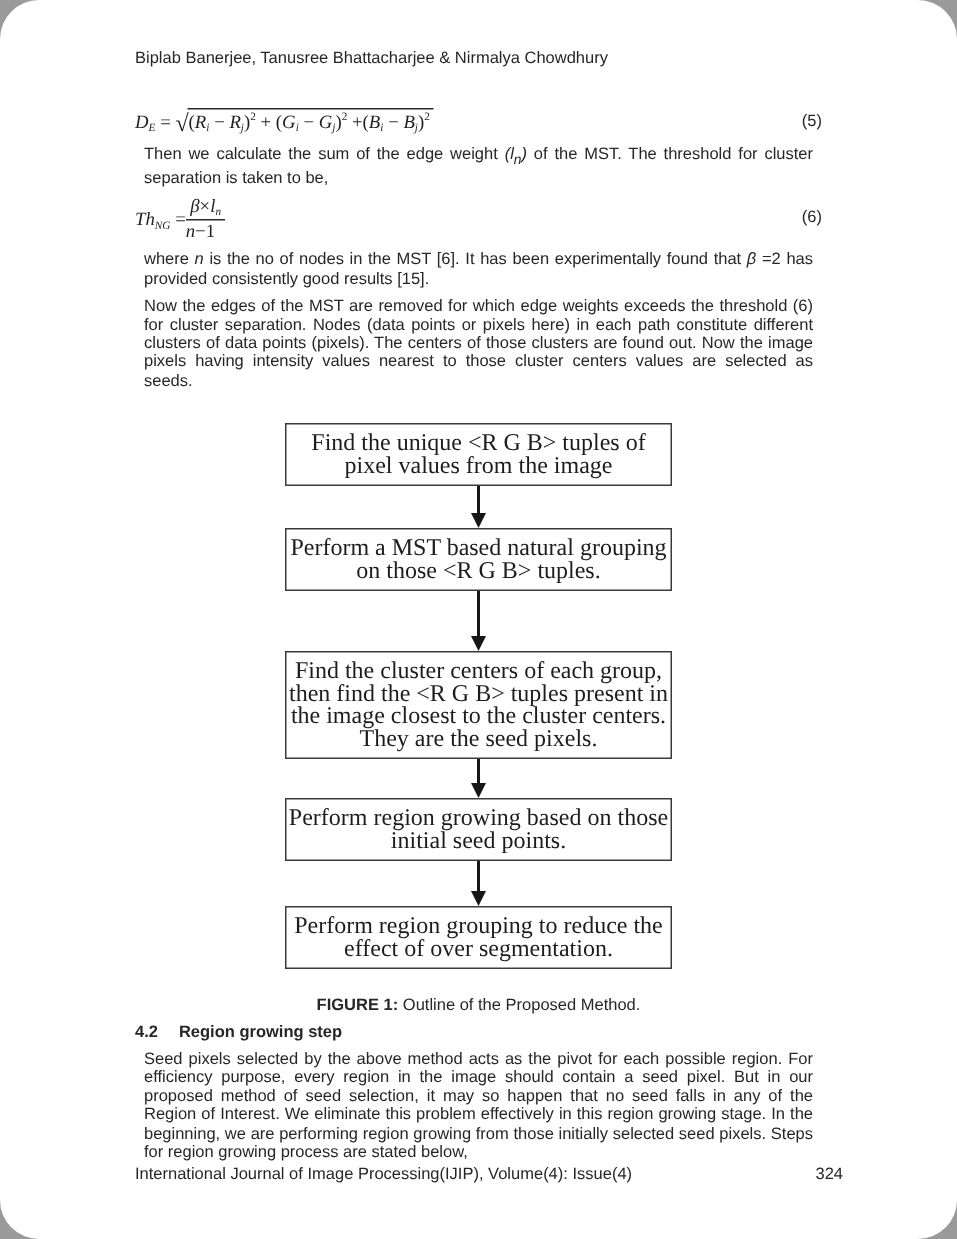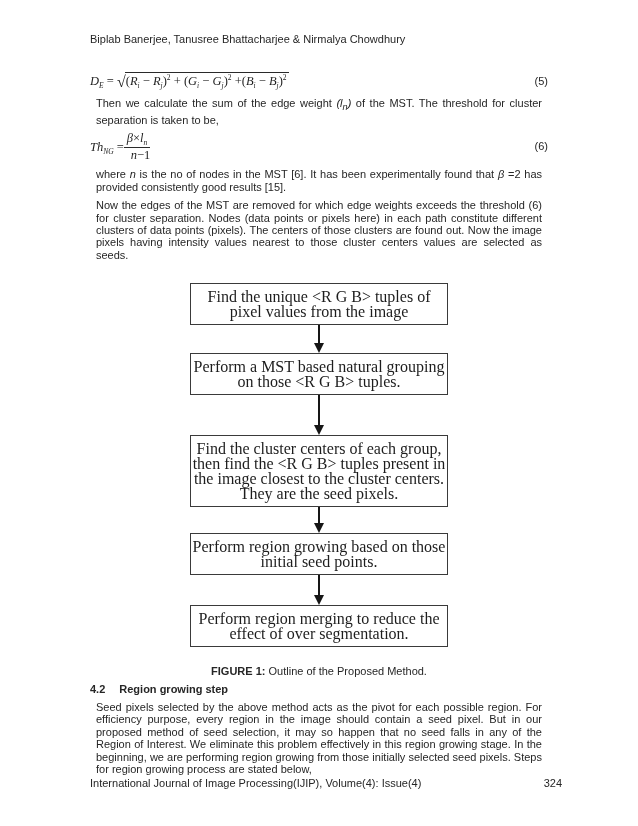--- a/index.html
+++ b/index.html
@@ -6,36 +6,37 @@
   .page{
     position:relative;
     width:638px;height:826px;
     background:#ffffff;
     box-sizing:border-box;
     padding:33px 90px 0 90px;
     font-family:"Liberation Sans","DejaVu Sans",sans-serif;
     font-size:11px;line-height:12.4px;
     color:#262626;
     overflow:hidden;
+    border-radius:26px;
   }
   .hdr{white-space:nowrap;}
   p.body{margin:6px;text-align:justify;}
   .sp13{margin-top:13px;}
   
   .eqrow{position:relative;font-family:"Liberation Serif","DejaVu Serif",serif;font-size:12.5px;color:#1f1f1f;}
   .eq5{margin-top:27px;height:19px;}
   .eq6{margin-top:2px;display:flex;align-items:center;height:30px;}
   .eqnum{position:absolute;right:0;top:3px;font-family:"Liberation Sans","DejaVu Sans",sans-serif;font-size:11px;color:#262626;}
   .eq6 .eqnum{top:8px;}
   .eqrow i{font-style:italic;}
   .eqrow sub{font-size:7.5px;vertical-align:-2.5px;line-height:0;}
   .eqrow sup{font-size:7.5px;vertical-align:5px;line-height:0;}
   .rsign{font-size:16px;line-height:1;vertical-align:-2px;}
   .radicand{display:inline-block;border-top:1px solid #2a2a2a;margin-left:-1px;padding:1px 2px 0 1px;line-height:1.15;text-align:right;}
-  .frac{display:inline-block;text-align:right;vertical-align:middle;line-height:1.1;}
+  .frac{display:inline-block;text-align:left;vertical-align:middle;line-height:1.1;}
   .frac .num{display:block;border-bottom:1px solid #2a2a2a;padding:0 3px 1px 3px;}
   .frac .den{display:block;padding-top:1px;}
   
   .flow{width:258px;margin:22px auto 0 auto;}
   .fbox{
     box-sizing:border-box;border:1px solid #3a3a3a;background:#fff;
     padding:5px 0;text-align:center;
     font-family:"Liberation Serif","DejaVu Serif",serif;
     font-size:16px;line-height:15px;color:#1d1d1d;
   }
@@ -94,21 +95,21 @@
     <div class="fbox">Find the cluster centers of each group, then find the &lt;R G B&gt; tuples present in the image closest to the cluster centers. They are the seed pixels.</div>
     <div class="arrow gap3">
         <div class="shaft"></div>
         <div class="head"></div>
       </div>
     <div class="fbox">Perform region growing based on those initial seed points.</div>
     <div class="arrow gap4">
         <div class="shaft"></div>
         <div class="head"></div>
       </div>
-    <div class="fbox">Perform region merging to reduce the effect of over segmentation.</div>
+    <div class="fbox">Perform region grouping to reduce the effect of over segmentation.</div>
   </div>
 
   <div class="caption">
     <b>FIGURE 1:</b><span> Outline of the Proposed Method.</span>
   </div>
 
   <div class="h42">
     <span class="num">4.2</span><span class="ttl">Region growing step</span>
   </div>
 

